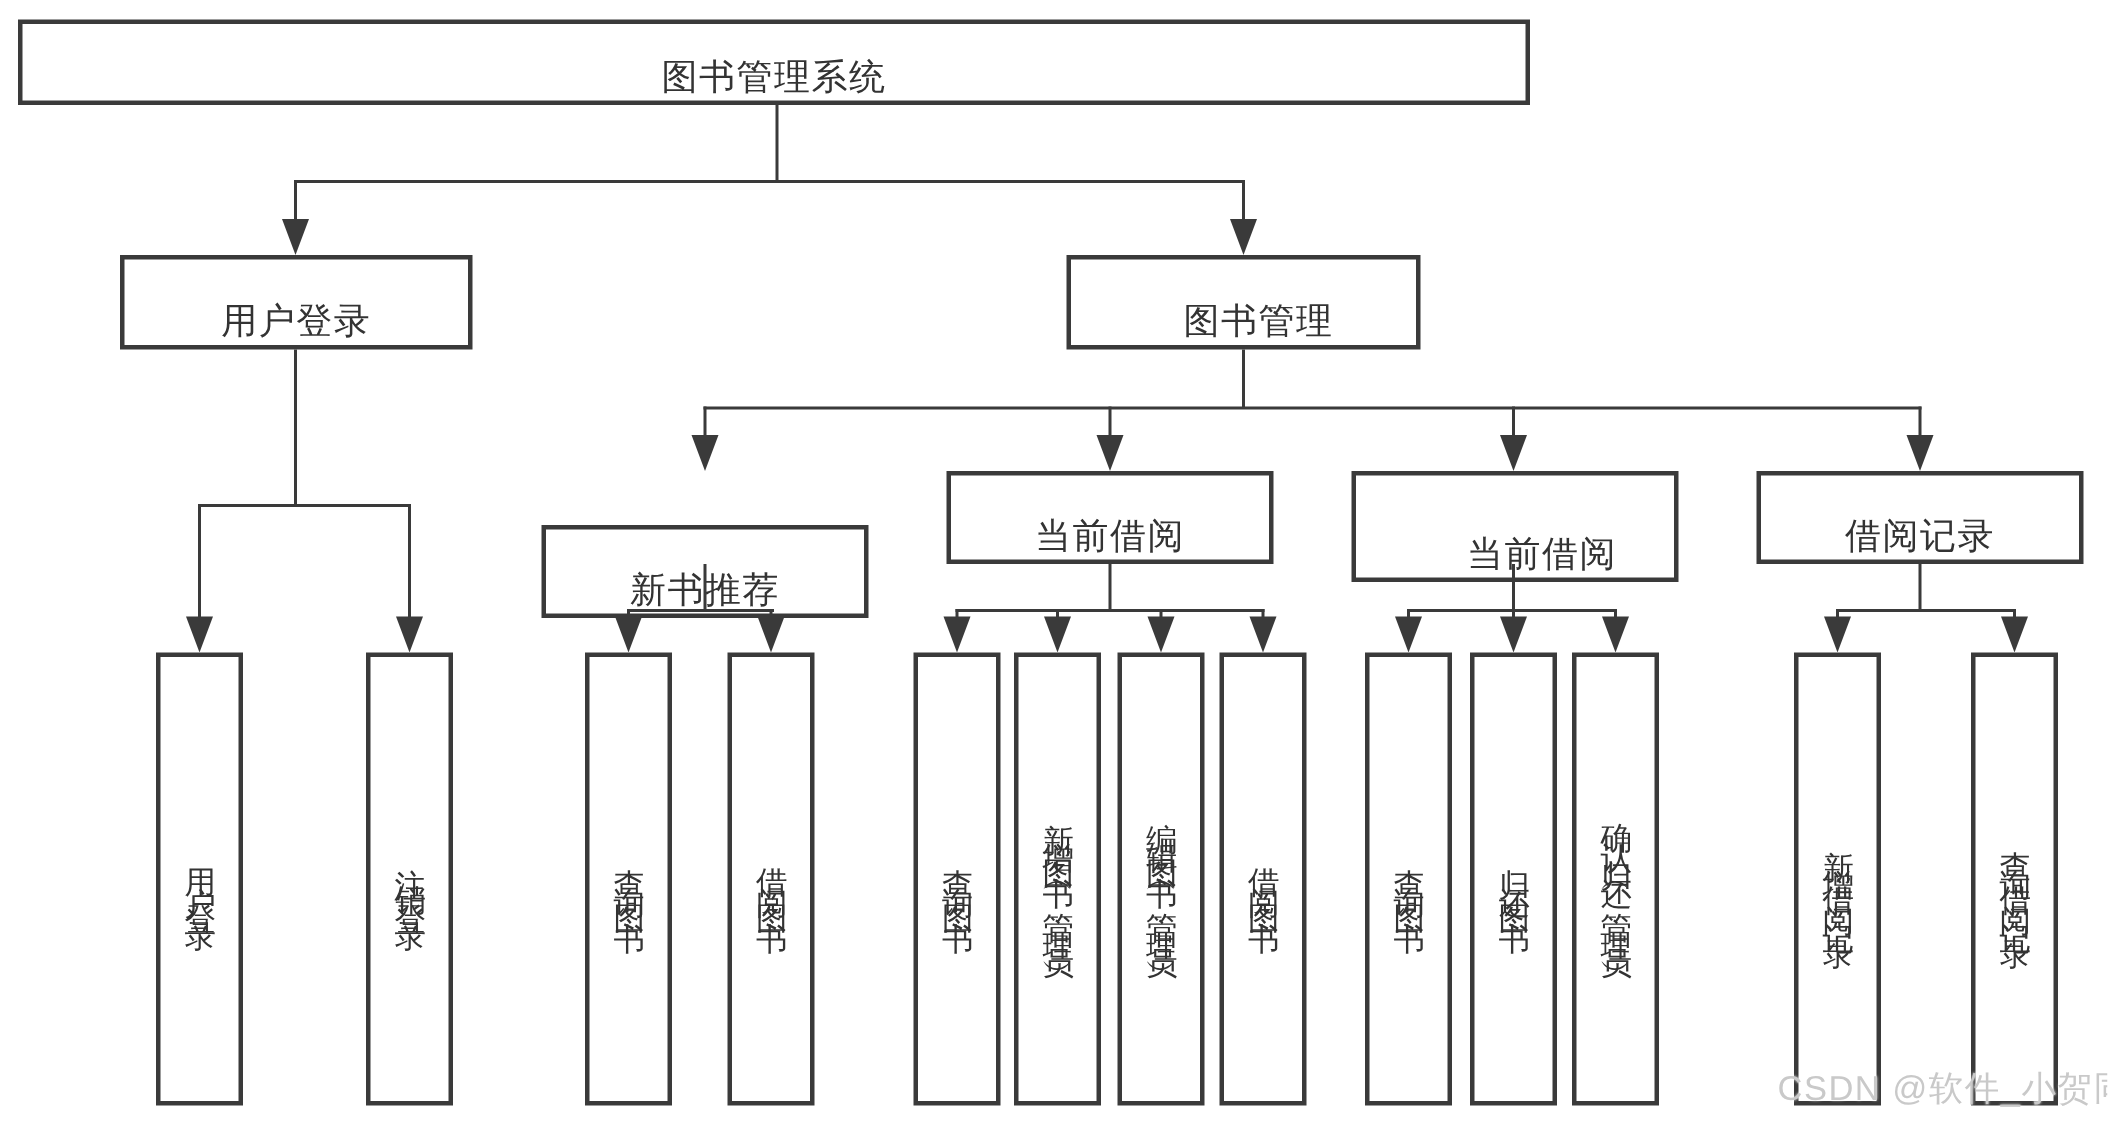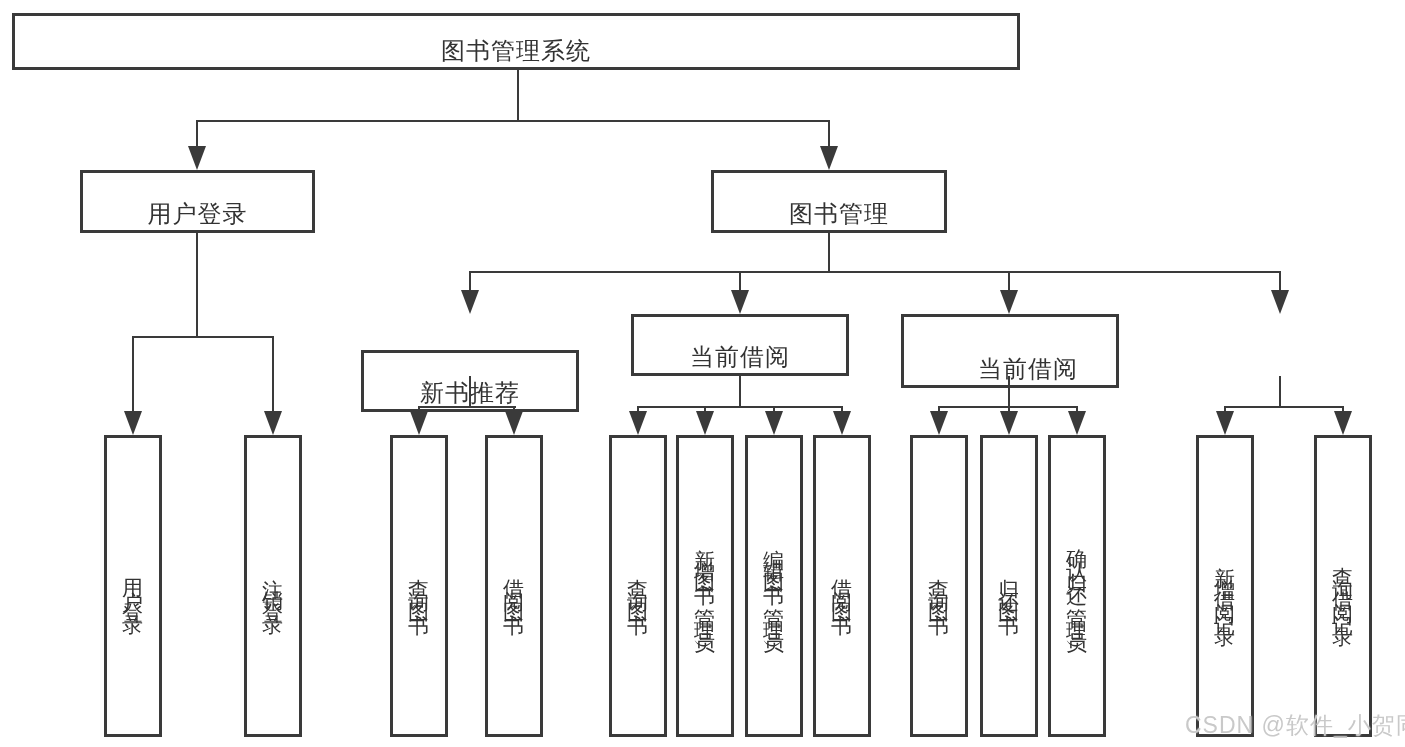--- a/index.html
+++ b/index.html
@@ -76,20 +76,23 @@
 
   <div class="box" style="left:361px;top:314px;width:218px;height:62px;margin-top:36px;">
     <span>新书推荐</span>
   </div>
   <div class="box" style="left:631px;top:314px;width:218px;height:62px;">
     <span>当前借阅</span>
   </div>
   <div class="box" style="left:901px;top:314px;width:218px;height:74px;padding-left:36px;">
     <span>当前借阅</span>
   </div>
+  <div class="box" style="left:1171px;top:314px;width:218px;height:62px;">
+    <span>借阅记录</span>
+  </div>
 
   <div class="vline" style="left:469px;top:376px;height:31px;"></div>
   <div class="hline" style="left:418px;top:406px;width:98px;"></div>
   <div class="vline" style="left:418px;top:406px;height:9px;"></div>
   <div class="arrow" style="left:410px;top:411px;"></div>
   <div class="vline" style="left:513px;top:406px;height:9px;"></div>
   <div class="arrow" style="left:505px;top:411px;"></div>
 
   <div class="vline" style="left:739px;top:376px;height:31px;"></div>
   <div class="hline" style="left:637px;top:406px;width:206px;"></div>

